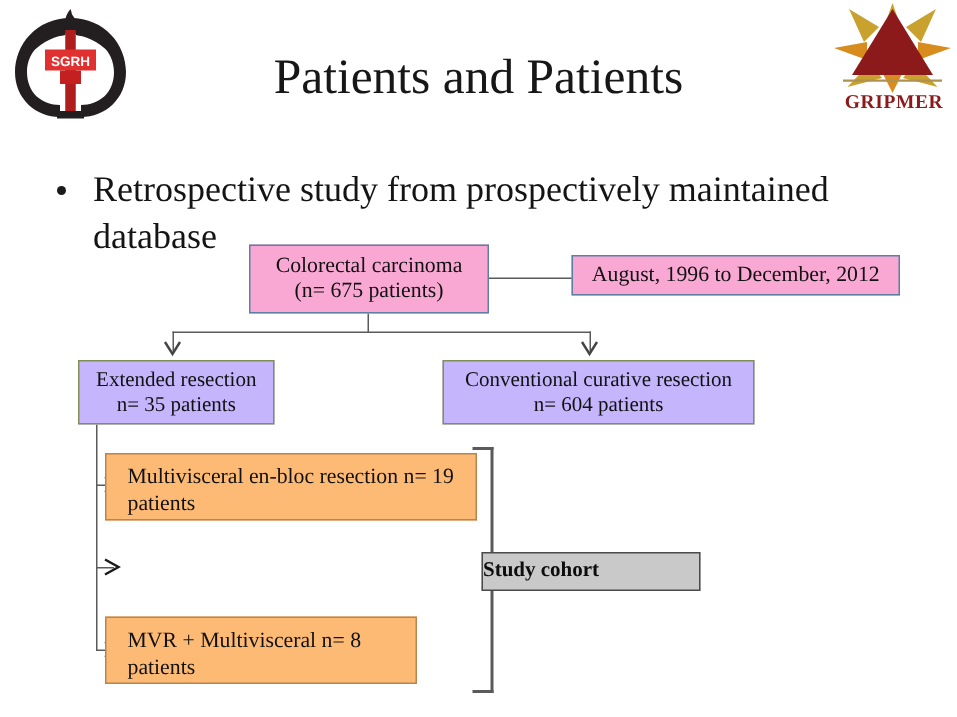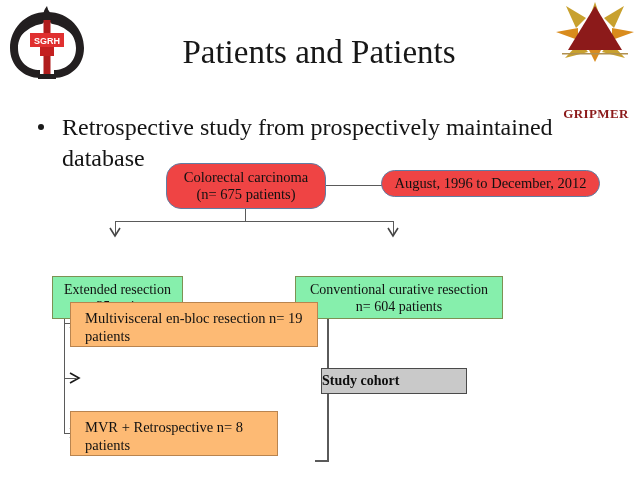--- a/index.html
+++ b/index.html
@@ -11,21 +11,21 @@
     position:relative;
   }
   .slide{position:absolute;left:0;top:0;width:592px;height:478px;}
 
   
   .logo-left{position:absolute;left:6px;top:4px;width:82px;height:78px;}
   .logo-right{position:absolute;left:556px;top:2px;width:78px;height:82px;}
   .gripmer-text{
     position:absolute;left:556px;top:60px;width:80px;
     text-align:center;font-family:"Liberation Serif",serif;
-    font-size:13px;font-weight:bold;color:#8c1a1a;letter-spacing:.4px;margin-top:46px;
+    font-size:13px;font-weight:bold;color:#8c1a1a;letter-spacing:.4px;
   }
 
   
   .title{
     position:absolute;left:0;top:34px;width:638px;
     text-align:center;font-size:33px;color:#171717;
     font-family:"Liberation Serif",serif;
   }
 
   
@@ -43,22 +43,22 @@
   
   .box{
     position:absolute;box-sizing:border-box;
     border:1px solid #6e6e6e;
     display:flex;align-items:center;justify-content:center;
     text-align:center;color:#111;
     font-family:"Liberation Serif",serif;
     line-height:17px;
   }
   .box span{display:block;}
-  .blue{background:#ef4444;border-color:#5f7ea4;border-radius:15px;}
-  .green{background:#86efac;border-color:#7d9153;margin-top:36px;}
+  .blue{background:#f9a8d4;border-color:#5f7ea4;}
+  .green{background:#c4b5fd;border-color:#7d9153;}
 
   .b-colorectal{left:166px;top:163px;width:160px;height:46px;font-size:14.5px;}
   .b-dates     {left:381px;top:170px;width:219px;height:27px;font-size:14.5px;}
   .b-extended  {left:52px; top:240px;width:131px;height:43px;font-size:14px;}
   .b-conventional{left:295px;top:240px;width:208px;height:43px;font-size:14px;}
 
   .peach-box{
     position:absolute;box-sizing:border-box;
     border:1px solid #b9844f;background:#fdba74;
     padding:6px 0 0 14px;
@@ -197,21 +197,21 @@
     </div>
   </div>
 
   <div class="peach-box p1">
     <span>Multivisceral en-bloc resection</span>
     <span>n= 19 patients</span>
   </div>
 
 
   <div class="peach-box p3">
-    <span>MVR + Retrospective</span>
+    <span>MVR + Multivisceral</span>
     <span>n= 8 patients</span>
   </div>
 
   <div class="b-cohort">
     <span>Study cohort</span>
   </div>
 
 </div>
 
 </body></html>

